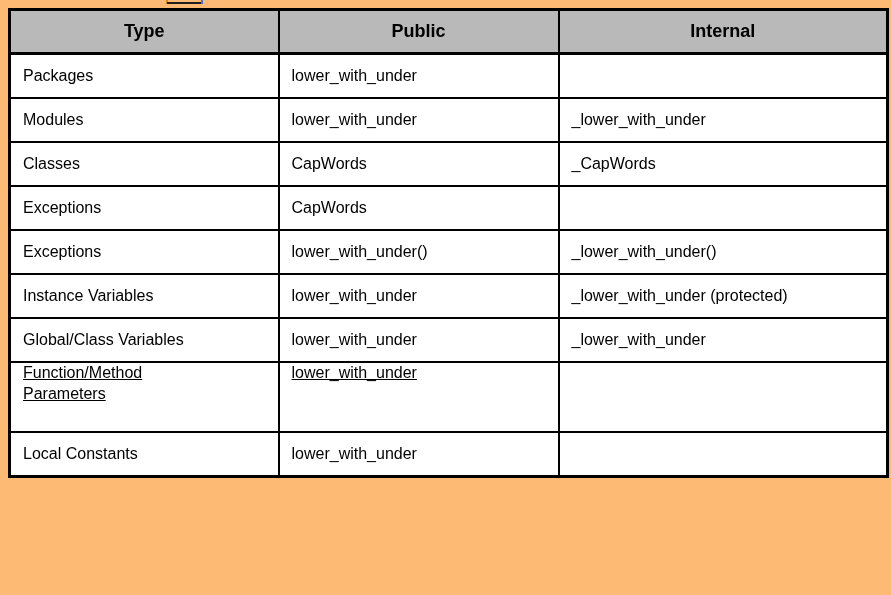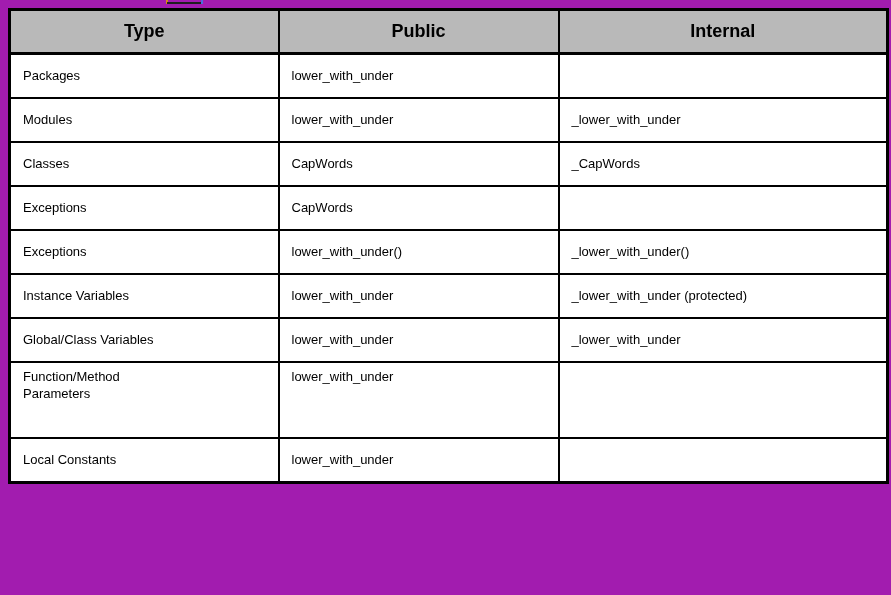--- a/index.html
+++ b/index.html
@@ -9,21 +9,21 @@
     width: 891px;
     height: 595px;
     overflow: hidden;
     font-family: "Liberation Sans", "DejaVu Sans", sans-serif;
     color: #000000;
   }
   .page {
     position: relative;
     width: 891px;
     height: 595px;
-    background: #a21caf;
+    background: #fdba74;
   }
 
   
   .fragment {
     position: absolute;
     left: 166px;
     top: 0;
     width: 37px;
     height: 4px;
   }
@@ -58,42 +58,43 @@
     top: 8px;
     width: 878px;
     border-collapse: collapse;
     table-layout: fixed;
     border: 3px solid #000000;
   }
   table.naming th,
   table.naming td {
     border: 2px solid #000000;
     padding: 0 12px;
-    font-size: 13px;
+    font-size: 16px;
     overflow: hidden;
   }
   table.naming th {
     background: #b9b9b9;
     font-weight: bold;
     font-size: 18px;
     text-align: center;
     height: 41px;
     border-bottom: 3px solid #000000;
   }
   table.naming td {
     background: #ffffff;
     text-align: left;
     vertical-align: middle;
     height: 42px;
     line-height: 1.3;
   }
   tr.row-tall td {
     height: 68px;
     vertical-align: top;
-    padding-top: 6px;
+    padding-top: 0;
+    text-decoration: underline;
   }
   td.wrap-type {
     white-space: pre-line;
   }
 </style>
 </head>
 <body>
 
 <div class="page">
 

